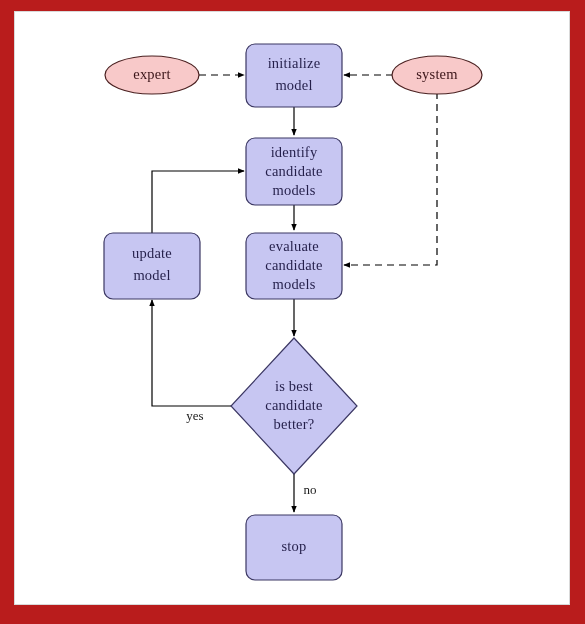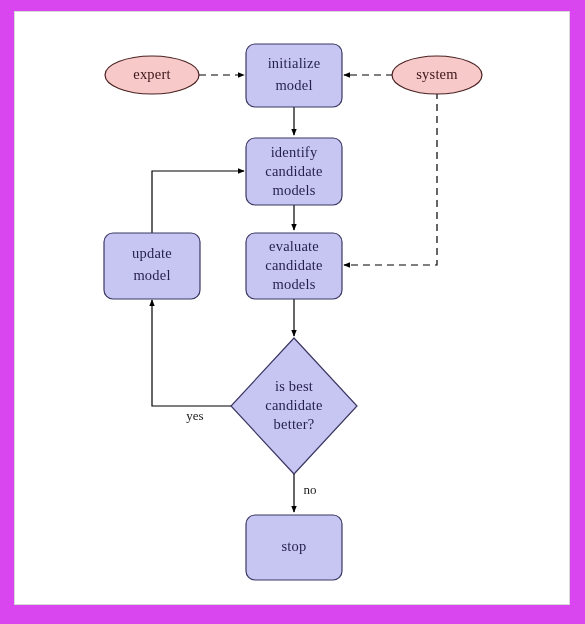--- a/index.html
+++ b/index.html
@@ -7,21 +7,21 @@
     padding: 0;
     background: #ffffff;
   }
   body {
     font-family: "Liberation Serif", "DejaVu Serif", serif;
   }
   #canvas {
     position: relative;
     width: 585px;
     height: 624px;
-    background: #d946ef;
+    background: #b91c1c;
     overflow: hidden;
   }
   #frame {
     position: absolute;
     left: 14px;
     top: 11px;
     width: 556px;
     height: 594px;
     border: 1px solid #d9d9d9;
     background: #ffffff;

